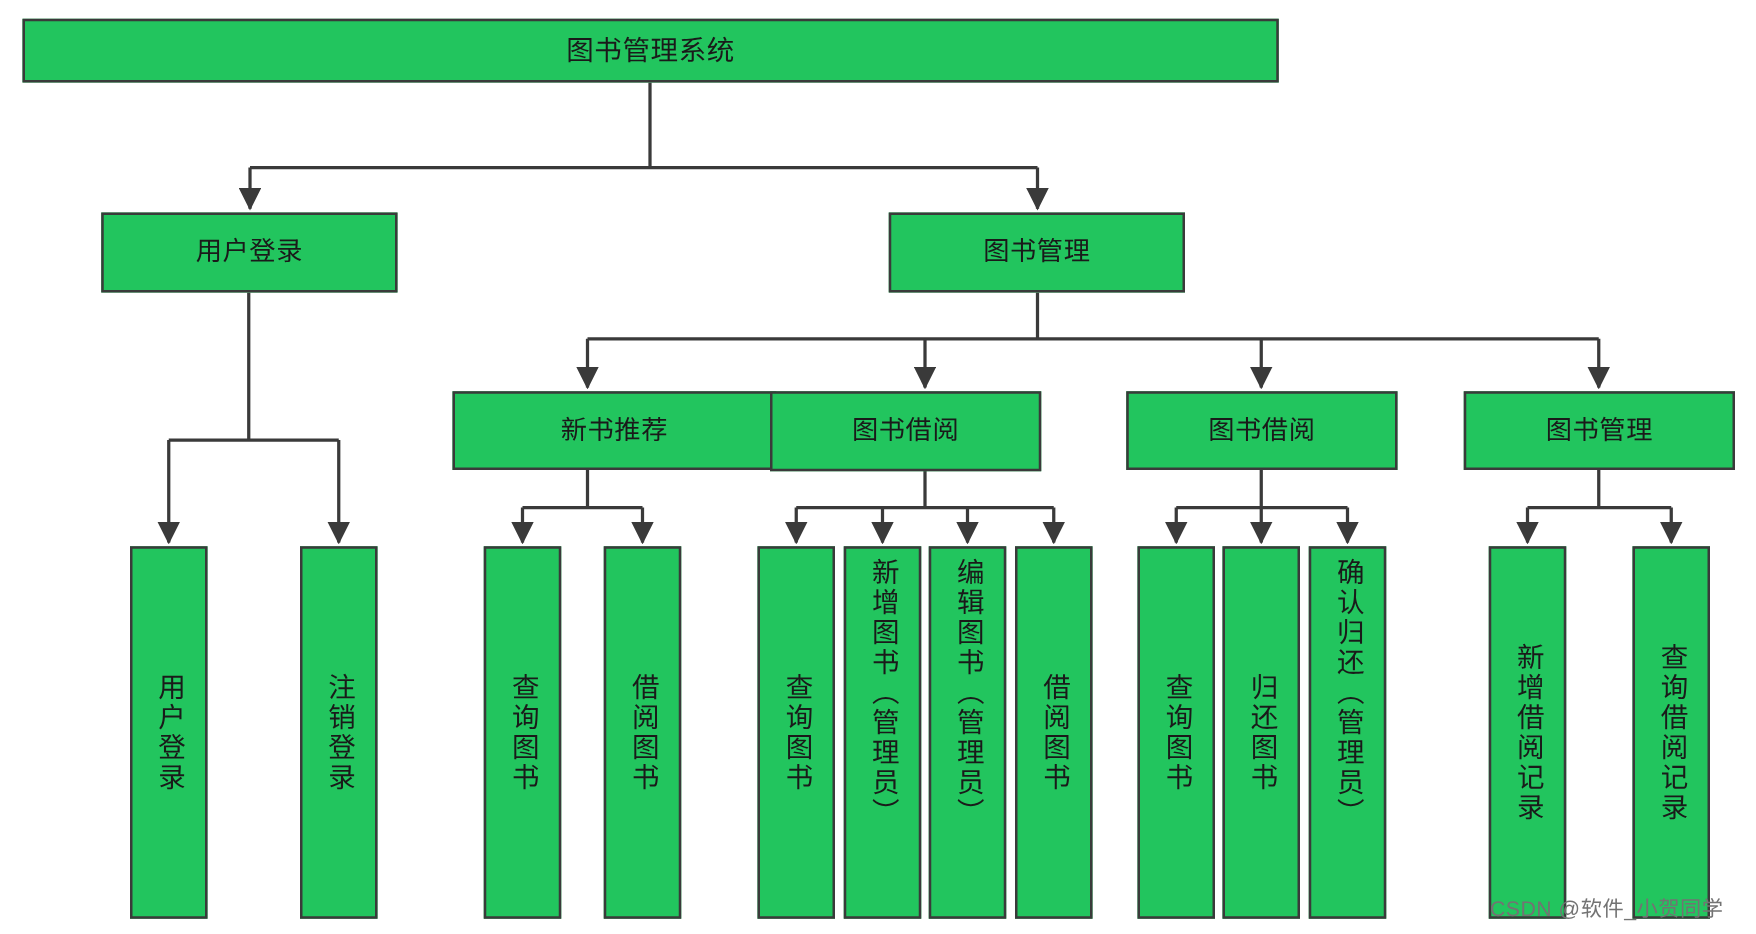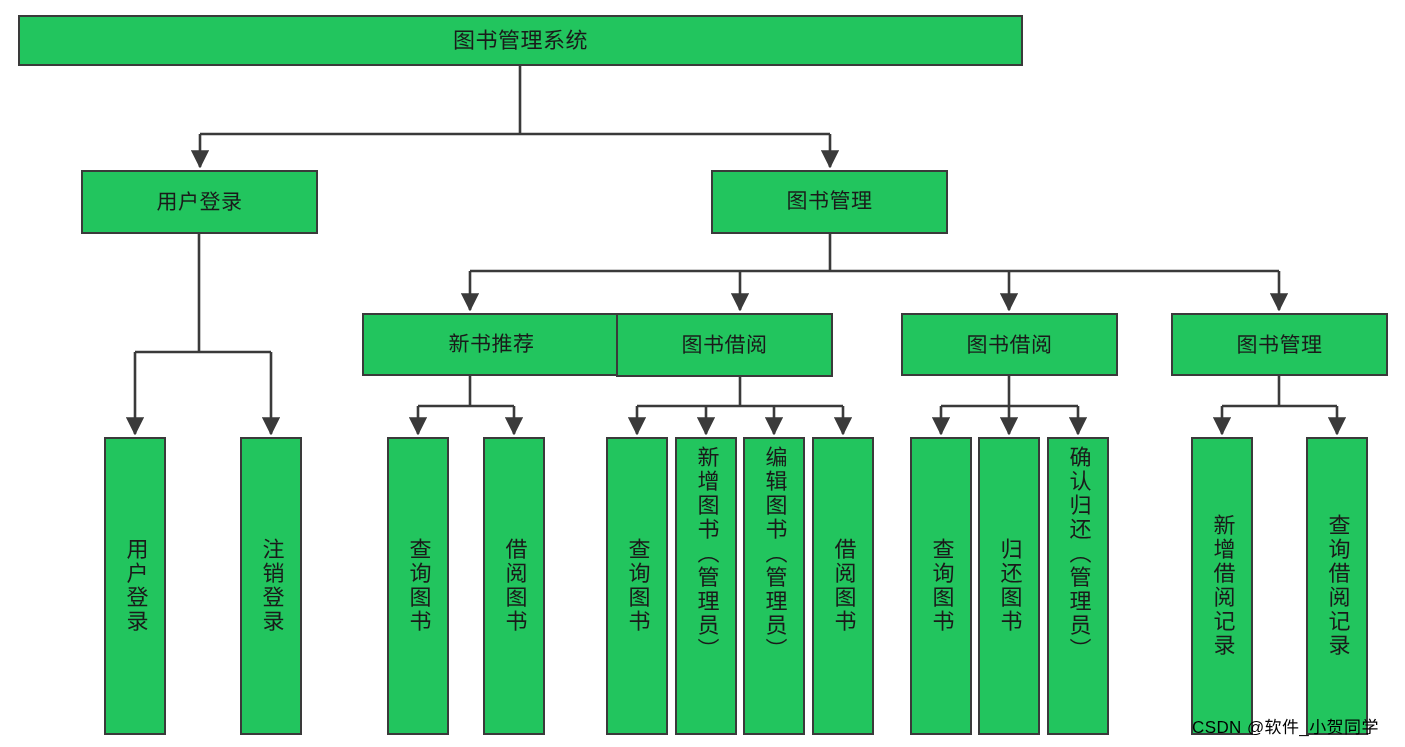--- a/index.html
+++ b/index.html
@@ -65,21 +65,21 @@
   }
   .node.v.centered {
     align-items: center;
     padding-top: 0;
   }
   .watermark {
     position: absolute;
     left: 1192px;
     top: 713px;
     font-size: 17px;
-    color: #000000;
+    color: #737373;
     white-space: nowrap;
     letter-spacing: 0.4px;
     font-family: "Liberation Sans", "DejaVu Sans", sans-serif;
   }
 </style>
 </head>
 <body>
 
 <div id="canvas">
 

